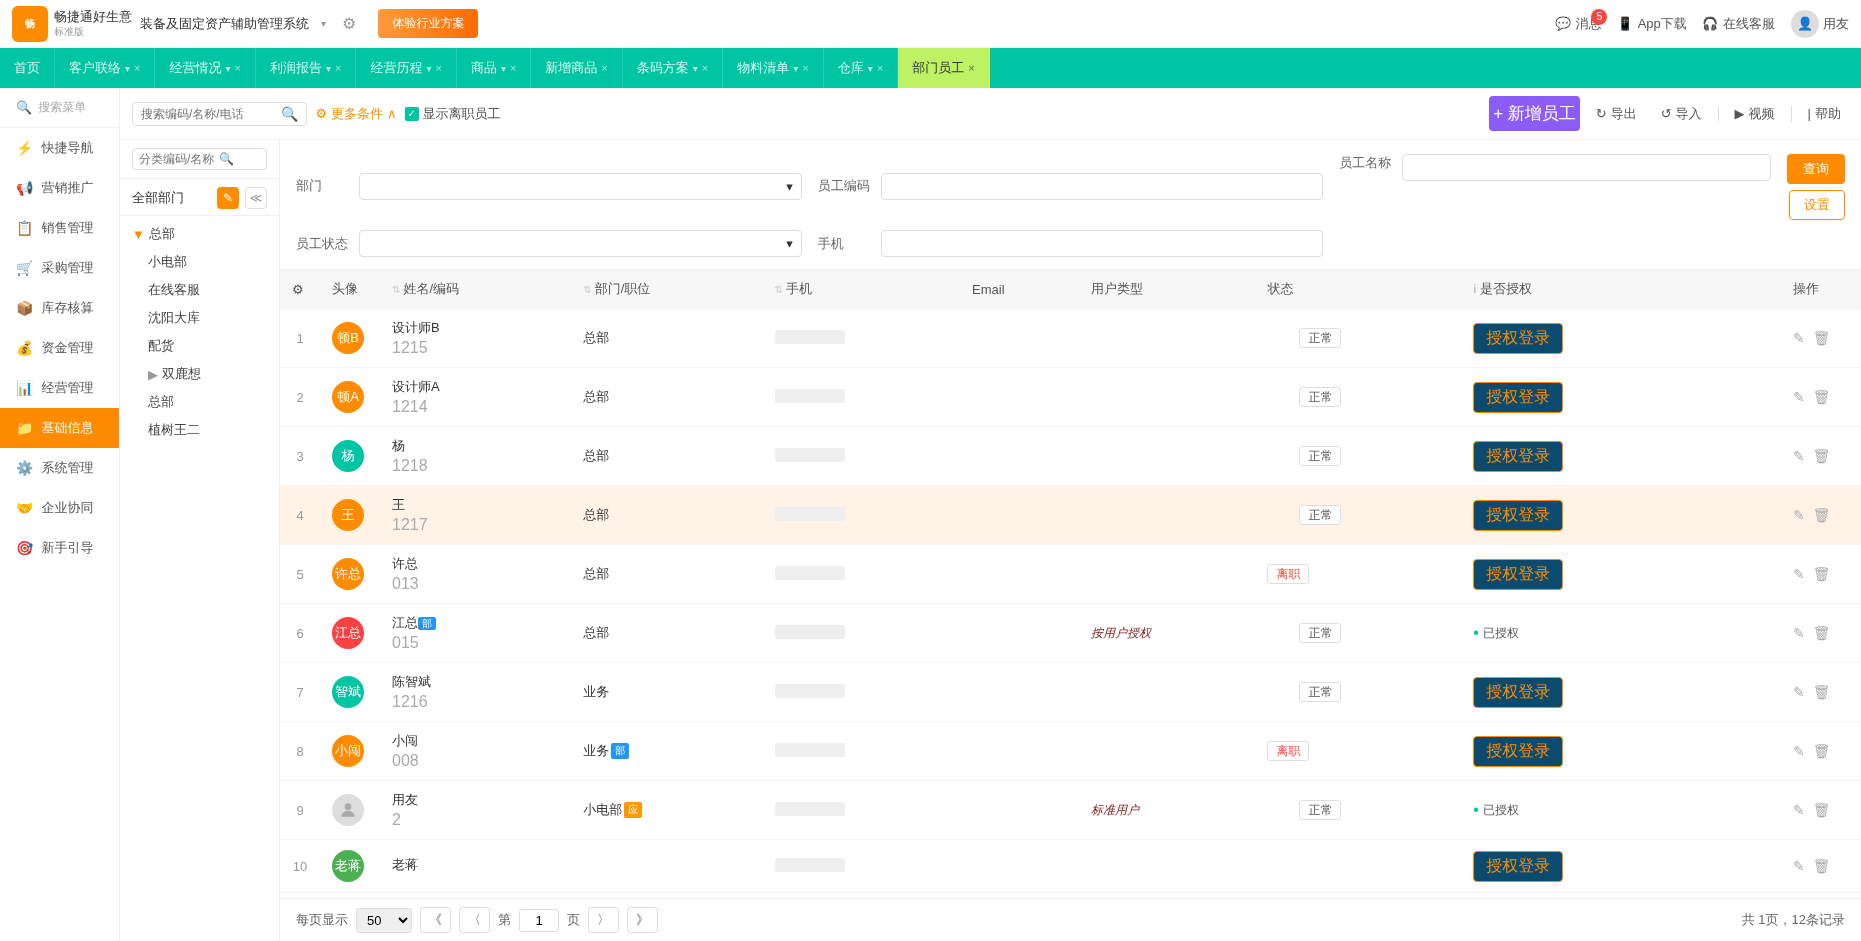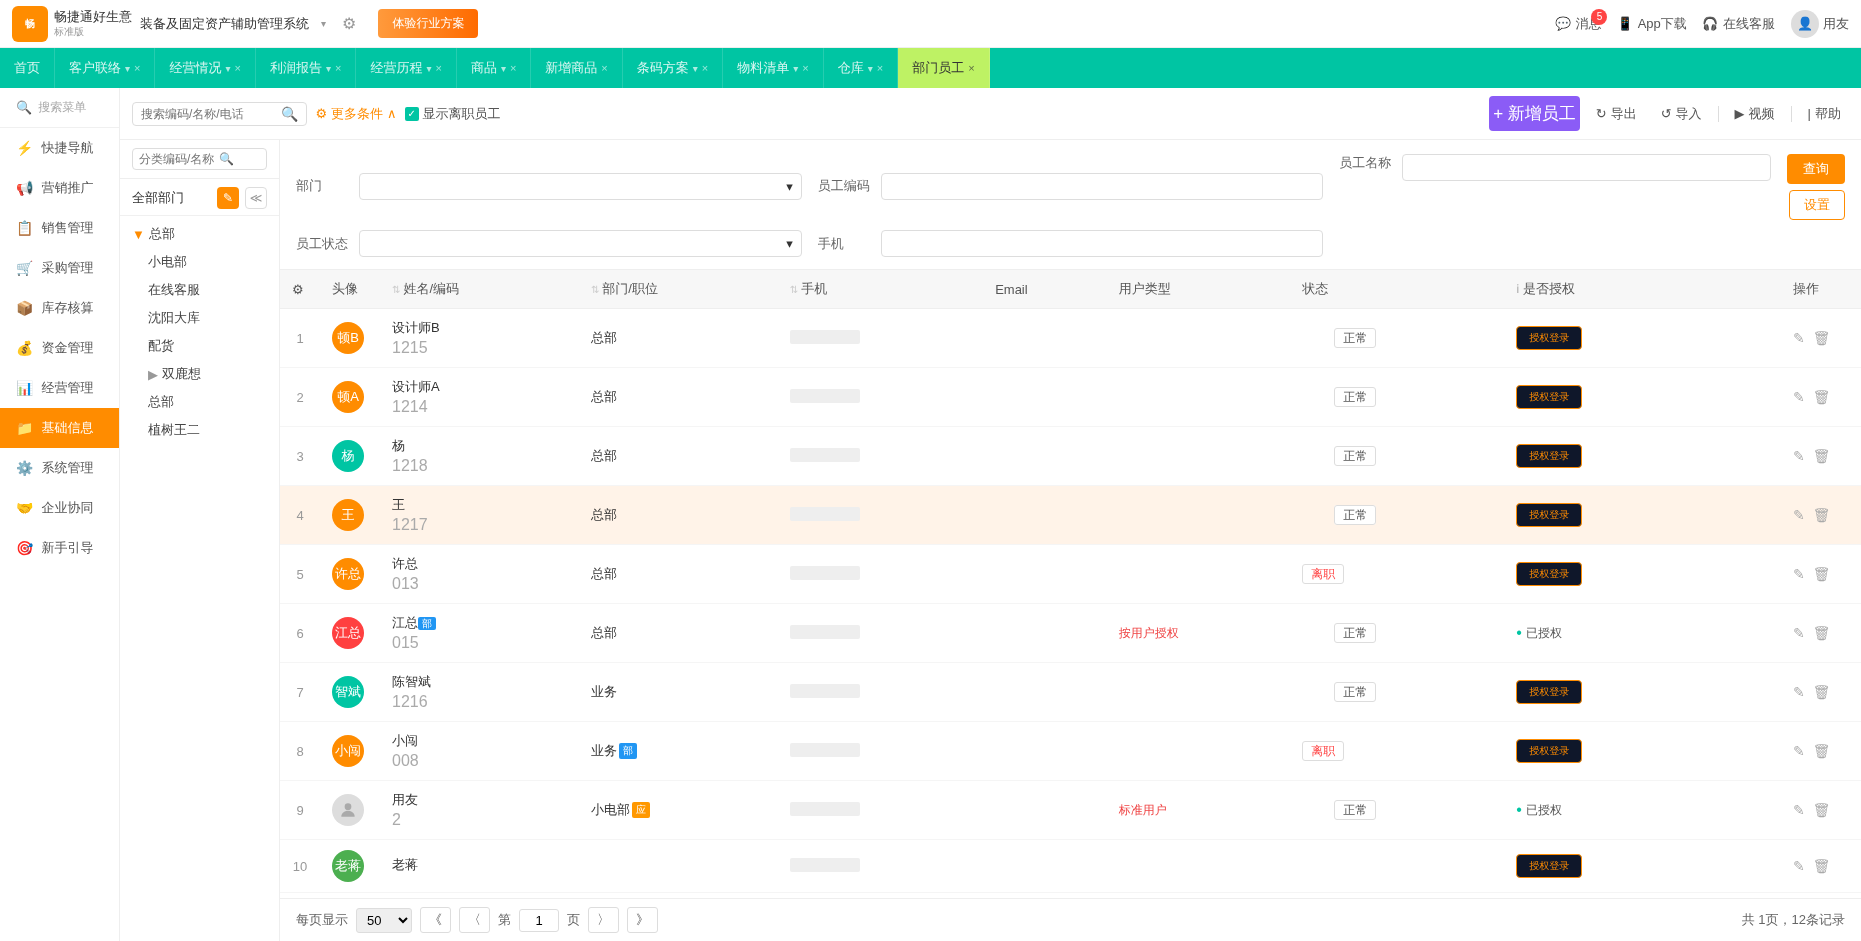--- a/index.html
+++ b/index.html
@@ -85,24 +85,24 @@
     .table-area { flex: 1; overflow-y: auto; background: #fff; }
     table { width: 100%; border-collapse: collapse; }
     thead tr { background: #f7f7f7; }
     th { padding: 10px 12px; text-align: left; color: #555; font-weight: 500; font-size: 13px; border-bottom: 1px solid #eee; white-space: nowrap; }
     td { padding: 10px 12px; border-bottom: 1px solid #f5f5f5; font-size: 13px; color: #333; vertical-align: middle; }
     tr.highlighted td { background: #fff3e8; }
     .sort-icon { color: #ccc; font-size: 10px; }
     .avatar-emp { width: 32px; height: 32px; border-radius: 50%; display: flex; align-items: center; justify-content: center; color: white; font-size: 13px; font-weight: 500; }
     .status-normal { background: #fff; border: 1px solid #ddd; border-radius: 3px; padding: 2px 8px; color: #555; font-size: 12px; margin-left: 32px; }
     .status-resigned { background: #fff; border: 1px solid #ddd; border-radius: 3px; padding: 2px 8px; color: #ff4444; font-size: 12px; }
-    .auth-btn { border: 1px solid #ff8c00; color: #ff8c00; background: #0f172a; padding: 4px 12px; border-radius: 4px; cursor: pointer; font-size: 10px; }
+    .auth-btn { border: 1px solid #ff8c00; color: #ff8c00; background: #0c4a6e; padding: 4px 12px; border-radius: 4px; cursor: pointer; font-size: 16px; }
     .auth-granted { color: #555; font-size: 12px; display: flex; align-items: center; gap: 4px; }
     .dot-green { color: #00c5a3; font-size: 16px; }
-    .user-type { font-size: 12px; color: #ef4444; }
+    .user-type { font-size: 12px; color: #7f1d1d; font-style: italic; }
     .op-icons { display: flex; gap: 8px; }
     .op-icon { color: #aaa; cursor: pointer; font-size: 14px; }
     .emp-name { font-size: 13px; color: #333; }
     .emp-code { font-size: 16px; color: #aaa; margin-top: 2px; }
     .phone-blur { background: #eee; border-radius: 2px; height: 14px; width: 70px; display: inline-block; }
     .dept-badge { display: inline-flex; align-items: center; gap: 2px; font-size: 13px; }
     .dept-tag-blue { background: #2196f3; color: white; font-size: 10px; padding: 1px 4px; border-radius: 2px; }
     .dept-tag-orange { background: #ff9800; color: white; font-size: 10px; padding: 1px 4px; border-radius: 2px; }
     .info-icon { color: #aaa; font-size: 12px; }
     .th-sort { display: flex; align-items: center; gap: 3px; }

